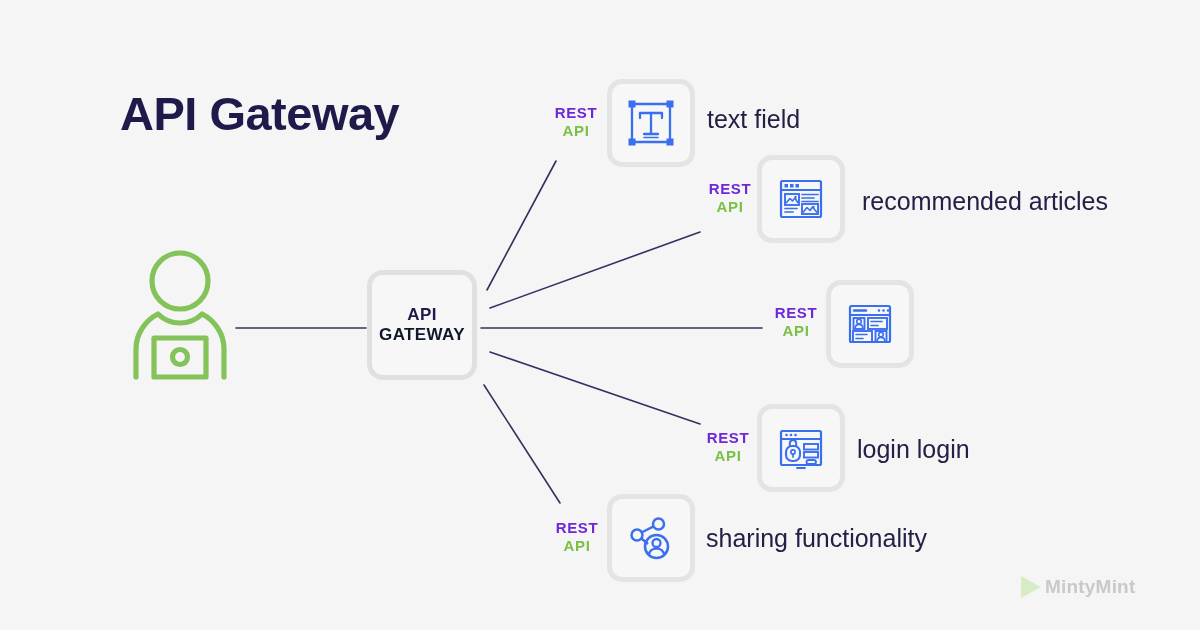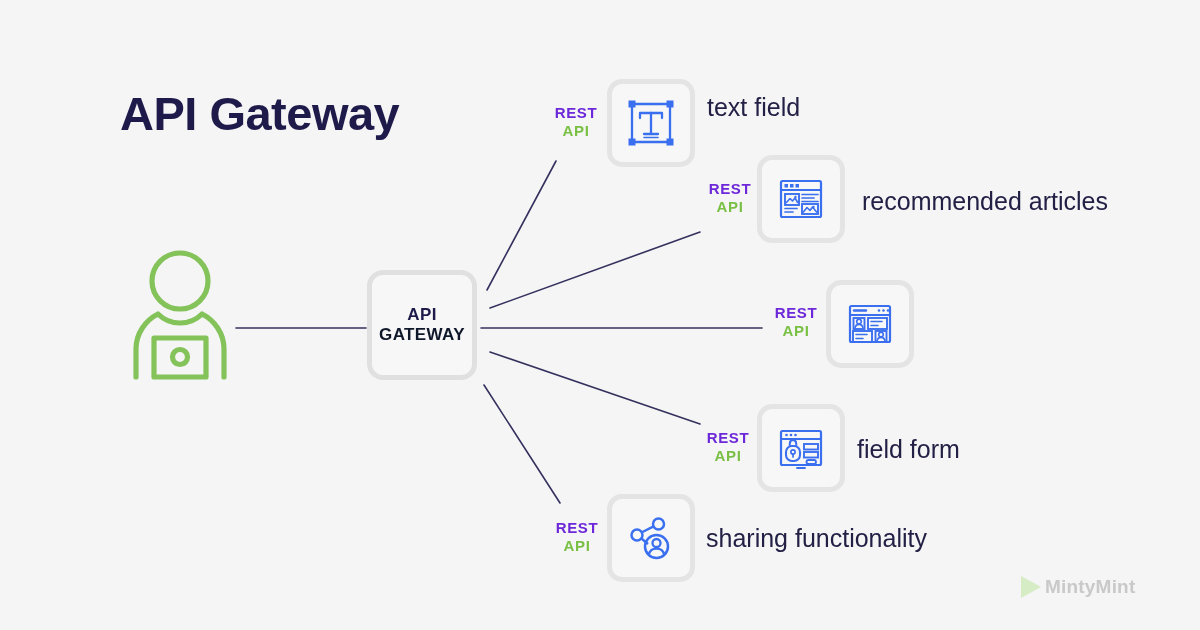--- a/index.html
+++ b/index.html
@@ -173,21 +173,21 @@
         <rect x="41.5" y="3.5" width="7" height="7" fill="#3a6ff0" stroke="none"></rect>
         <rect x="3.5" y="41.5" width="7" height="7" fill="#3a6ff0" stroke="none"></rect>
         <rect x="41.5" y="41.5" width="7" height="7" fill="#3a6ff0" stroke="none"></rect>
         <path d="M15,16 L37,16 M15,16 L15,21 M37,16 L37,21" stroke-linecap="round"></path>
         <path d="M26,16 L26,37" stroke-linecap="round"></path>
         <path d="M19,37 L33,37" stroke-linecap="round"></path>
         <path d="M19,40.5 L33,40.5" stroke-width="1.6" stroke-linecap="round"></path>
       </g>
     </svg>
   </div>
-  <div class="svc-label" style="left:707px; top:93px;">text field</div>
+  <div class="svc-label" style="left:707px; top:105px;">text field</div>
 
   <div class="rest-label" style="left:702px; top:180px; width:56px;">
     <span class="rest-word">REST</span>
     <span class="api-word">API</span>
   </div>
   <div class="svc-box" style="left:757px; top:155px;">
     <svg width="52" height="52" viewBox="0 0 52 52">
       <g fill="none" stroke="#3a6ff0" stroke-width="2.2">
         <rect x="6" y="8" width="40" height="36" rx="1.5"></rect>
         <path d="M6,17 L46,17"></path>
@@ -250,21 +250,21 @@
         <path d="M14.8,24 L14.8,21.5 C14.8,19.4 16.3,18 18,18 C19.7,18 21.2,19.4 21.2,21.5 L21.2,24" stroke-width="2"></path>
         <circle cx="18" cy="30" r="2.1" stroke-width="1.7"></circle>
         <path d="M18,32 L18,35" stroke-width="1.7" stroke-linecap="round"></path>
         <rect x="29" y="22" width="14" height="5.5" stroke-width="1.9"></rect>
         <rect x="29" y="30" width="14" height="5.5" stroke-width="1.9"></rect>
         <rect x="31.5" y="38" width="9.5" height="4" rx="2" stroke-width="1.8"></rect>
         <path d="M22,46 L30,46" stroke-width="1.8" stroke-linecap="round"></path>
       </g>
     </svg>
   </div>
-  <div class="svc-label" style="left:857px; top:435px;">field form</div>
+  <div class="svc-label" style="left:857px; top:435px;">login login</div>
 
   <div class="rest-label" style="left:549px; top:519px; width:56px;">
     <span class="rest-word">REST</span>
     <span class="api-word">API</span>
   </div>
   <div class="svc-box" style="left:607px; top:494px;">
     <svg width="52" height="52" viewBox="0 0 52 52">
       <g fill="none" stroke="#3a6ff0" stroke-width="2.5">
         <circle cx="33.5" cy="12" r="5.5"></circle>
         <circle cx="12" cy="23" r="5.5"></circle>

